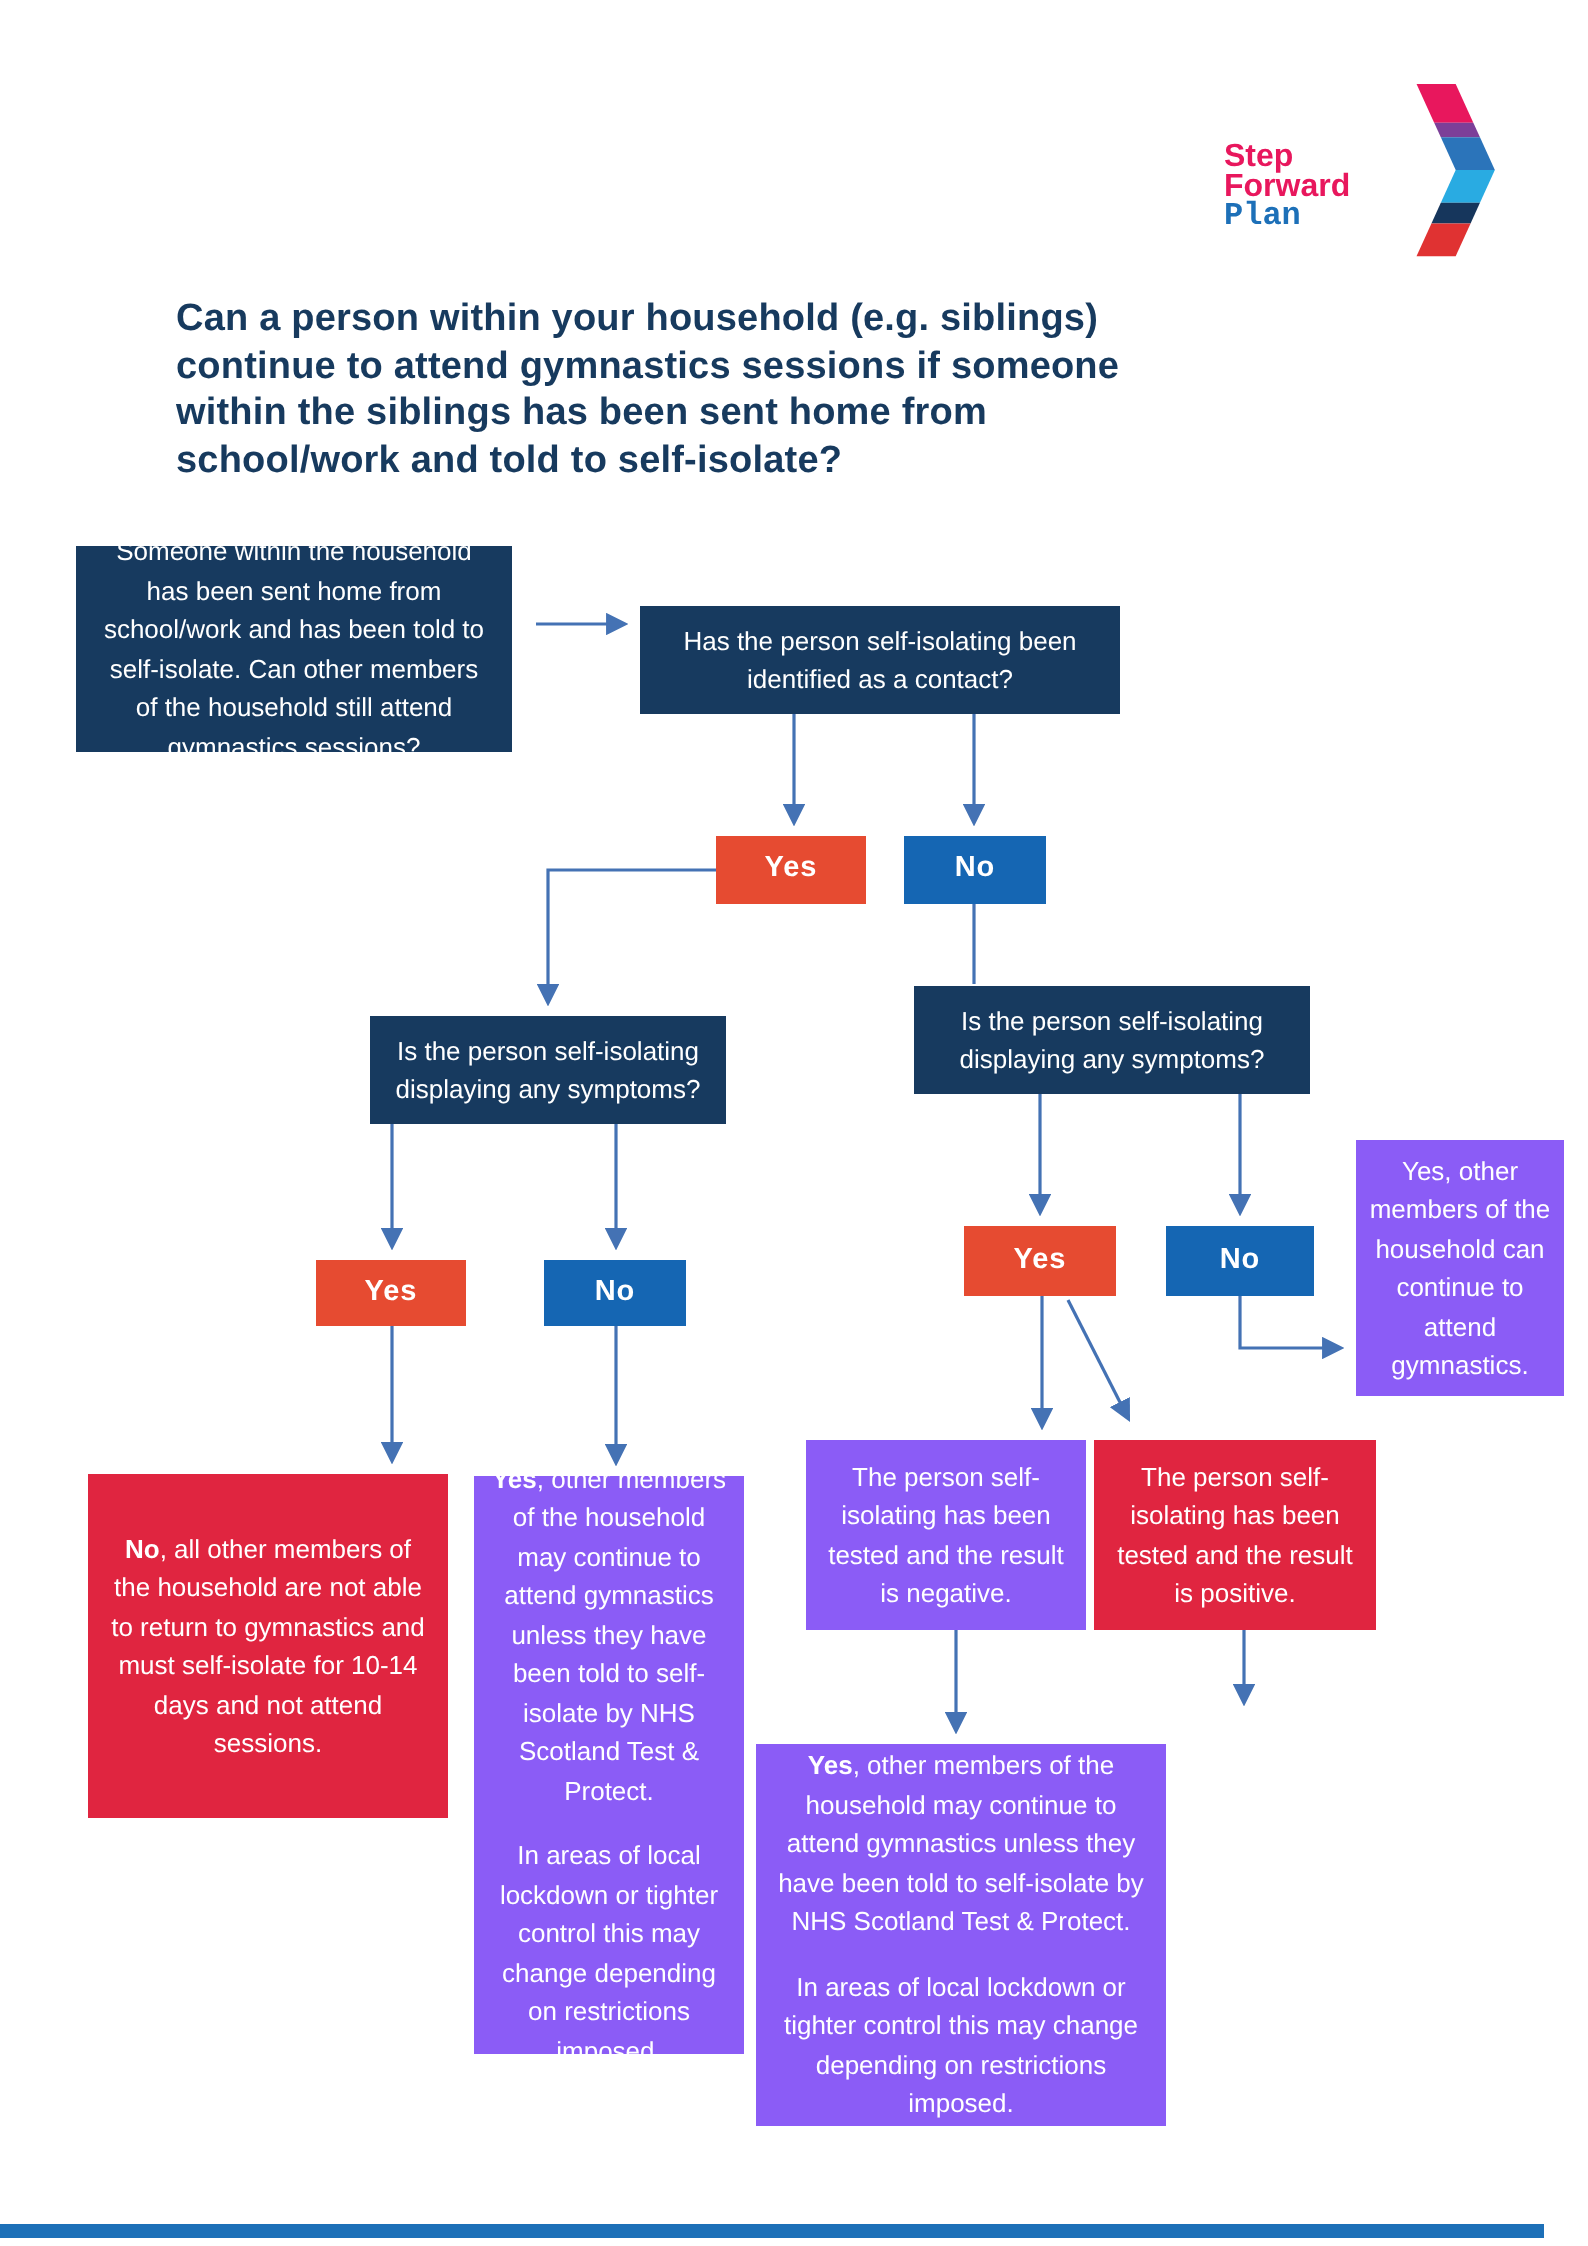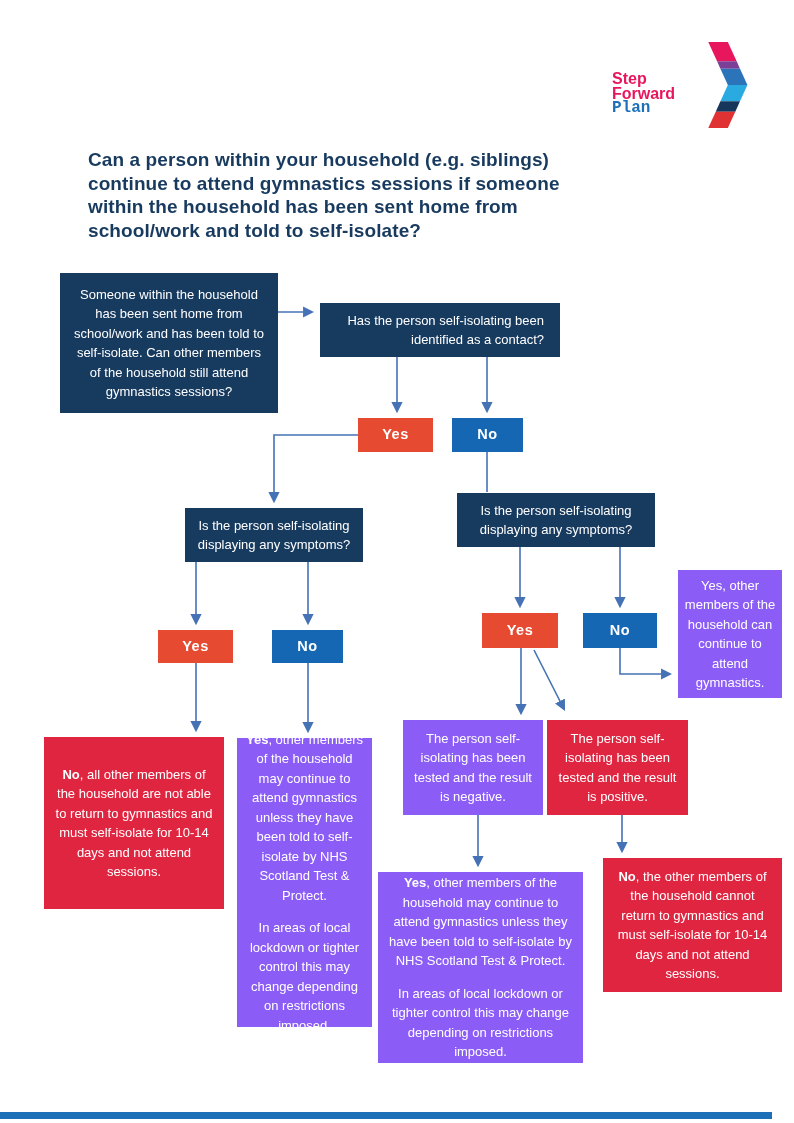--- a/index.html
+++ b/index.html
@@ -27,22 +27,22 @@
     font-size:13px; line-height:1.5;
   }
   .navy  { background:#173a5f; }
   .info  { background:#8b5cf6; }
   .alert { background:#e02540; }
   .yesbtn { background:#e64b31; font-weight:bold; font-size:14.5px; letter-spacing:0.5px; }
   .nobtn  { background:#1566b3; font-weight:bold; font-size:14.5px; letter-spacing:0.5px; }
   .node b { font-weight:bold; }
   .para-gap { margin-top:13px; }
 
-  #n-start      { left:60px;  top:273px; width:218px; height:140px; padding:10px 13px; }
-  #n-qcontact   { left:320px; top:303px; width:240px; height:54px;  padding:6px 16px;text-align:right; }
+  #n-start      { left:38px;  top:273px; width:218px; height:103px; padding:10px 13px; }
+  #n-qcontact   { left:320px; top:303px; width:240px; height:54px;  padding:6px 16px; }
   #n-yes1       { left:358px; top:418px; width:75px;  height:34px; }
   #n-no1        { left:452px; top:418px; width:71px;  height:34px; }
   #n-qsym-left  { left:185px; top:508px; width:178px; height:54px; padding:4px 10px; }
   #n-qsym-right { left:457px; top:493px; width:198px; height:54px; padding:4px 12px; }
   #n-yes2       { left:158px; top:630px; width:75px;  height:33px; }
   #n-no2        { left:272px; top:630px; width:71px;  height:33px; }
   #n-yes3       { left:482px; top:613px; width:76px;  height:35px; }
   #n-no3        { left:583px; top:613px; width:74px;  height:35px; }
   #n-yes-right  { left:678px; top:570px; width:104px; height:128px; padding:8px 5px; }
   #n-no-left    { left:44px;  top:737px; width:180px; height:172px; padding:17px 10px; }
@@ -75,21 +75,21 @@
       <polygon points="30.4,29.3 50.4,29.3 58,46 38,46" fill="#2b74ba"></polygon>
       <polygon points="38,46 58,46 50.4,62.7 30.4,62.7" fill="#29abe2"></polygon>
       <polygon points="30.4,62.7 50.4,62.7 45.6,73.3 25.6,73.3" fill="#16365c"></polygon>
       <polygon points="25.6,73.3 45.6,73.3 38,90 18,90" fill="#e03232"></polygon>
     </svg>
   </div>
 
   <div class="title">
     <div>Can a person within your household (e.g. siblings)</div>
     <div>continue to attend gymnastics sessions if someone</div>
-    <div>within the household has been sent home from</div>
+    <div>within the siblings has been sent home from</div>
     <div>school/work and told to self-isolate?</div>
   </div>
 
   <svg class="connectors" width="794" height="1123">
     <defs>
       <marker id="arrow" viewBox="0 0 10 10" refX="8" refY="5" markerWidth="7" markerHeight="7" orient="auto-start-reverse">
         <path d="M0,0 L10,5 L0,10 z" fill="#4472b4"></path>
       </marker>
     </defs>
     <g stroke="#4472b4" stroke-width="1.6" fill="none">
@@ -165,19 +165,16 @@
   </div>
   <div class="node alert" id="n-positive">
     <span>The person self-isolating has been tested and the result is positive.</span>
   </div>
 
   <div class="node info" id="n-yes-mid">
     <span><b>Yes</b><span>, other members of the household may continue to attend gymnastics unless they have been told to self-isolate by NHS Scotland Test &amp; Protect.</span></span>
     <span class="para-gap">In areas of local lockdown or tighter control this may change depending on restrictions imposed.</span>
   </div>
 
-  <div class="node alert" id="n-no-right">
-    <span><b>No</b><span>, the other members of the household cannot return to gymnastics and must self-isolate for 10-14 days and not attend sessions.</span></span>
-  </div>
 
   <div class="footer-bar"></div>
 
 </div>
 
 </body></html>

